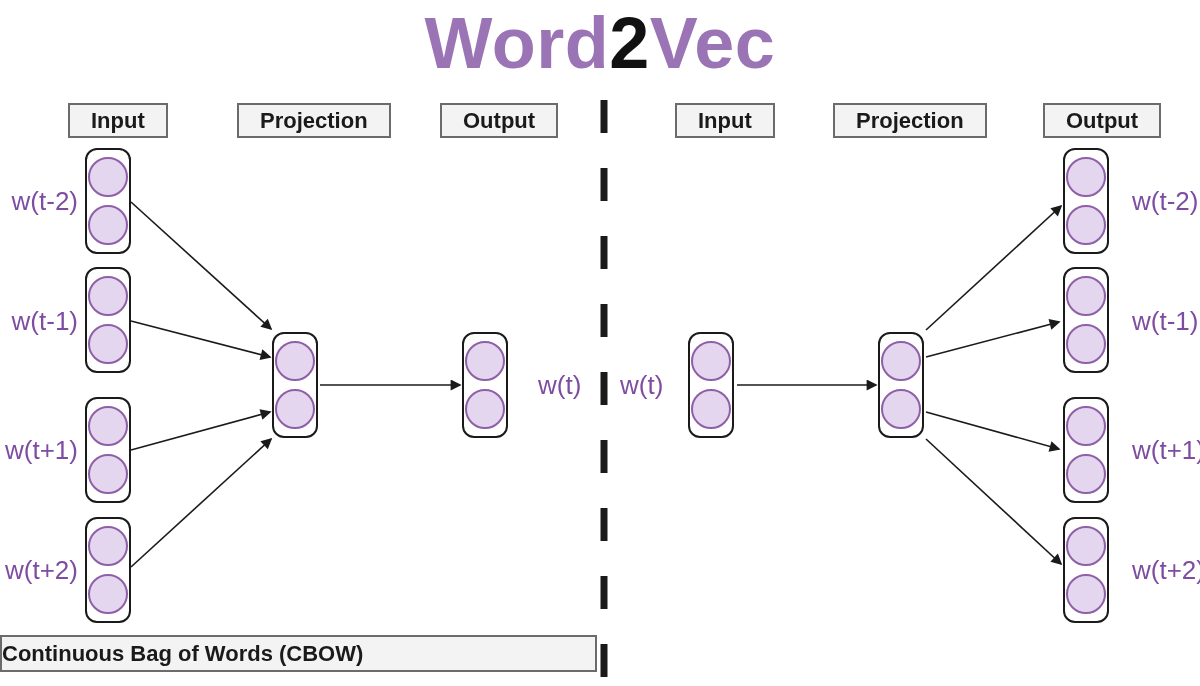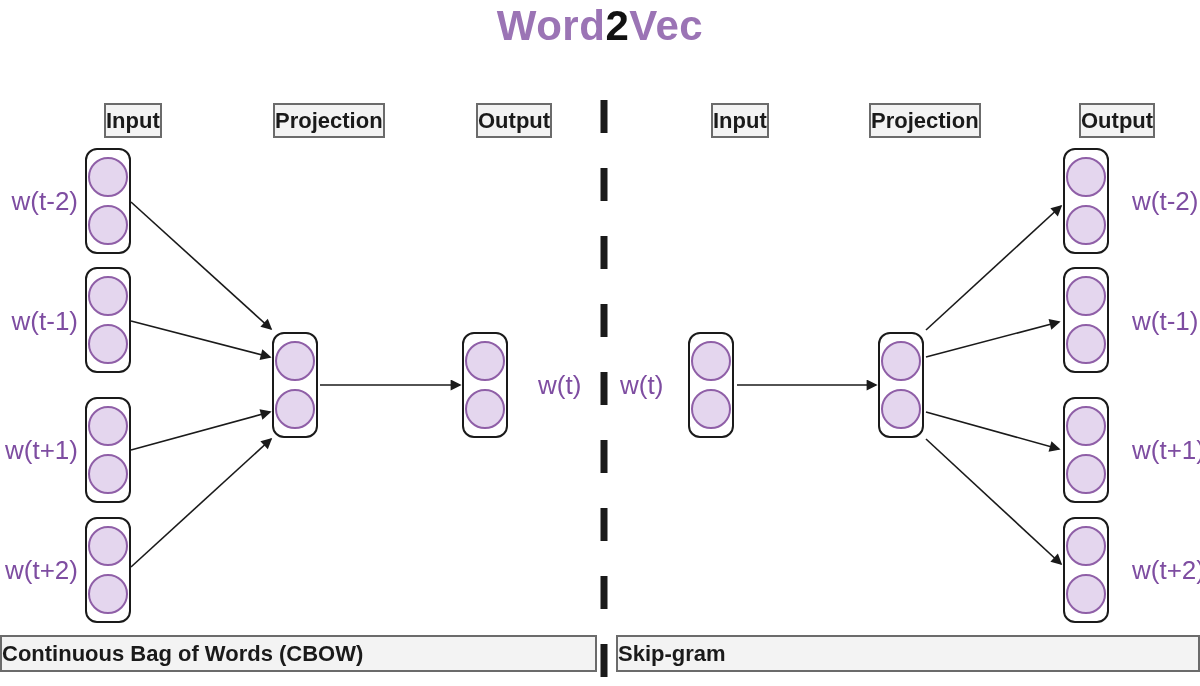--- a/index.html
+++ b/index.html
@@ -2,29 +2,29 @@
 <html style="--title-purple: #9b74b5; --label-purple: #7e4da1; --node-fill: #e4d6ee; --node-stroke: #8f5fa7; --header-bg: #f3f3f3; --header-border: #6b6b6b; --line-color: #1a1a1a;"><head>
 <meta charset="utf-8">
 <style>
   html,body { margin:0; padding:0; background:#fff; }
   .canvas {
     position:relative; width:1200px; height:686px; background:#ffffff;
     font-family:"Liberation Sans", sans-serif; overflow:hidden;
   }
   .title {
     position:absolute; top:2px; left:0; width:100%; text-align:center;
-    font-size:42px; font-weight:bold; letter-spacing:0.5px;
+    font-size:72px; font-weight:bold; letter-spacing:0.5px;
   }
   .title .purple { color:var(--title-purple); }
   .title .black  { color:#111111; }
   .hdr {
     position:absolute; top:103px; box-sizing:border-box;
     background:var(--header-bg); border:2px solid var(--header-border);
     font-weight:bold; font-size:22px; color:#1a1a1a;
-    padding:0 0; height:35px; line-height:31px; white-space:nowrap;margin-left:36px;
+    padding:0 21px; height:35px; line-height:31px; white-space:nowrap;
   }
   .node {
     position:absolute; width:42px; height:102px; box-sizing:content-box;
     border:2px solid #1a1a1a; border-radius:12px; background:#ffffff;
     display:flex; flex-direction:column; align-items:center; justify-content:space-evenly;
   }
   .circle {
     width:36px; height:36px; border-radius:50%;
     background:var(--node-fill); border:2px solid var(--node-stroke);
   }
@@ -139,15 +139,14 @@
     <div class="circle"></div>
     <div class="circle"></div>
   </div>
 
   <div class="nlabel" style="left:1132px; top:186px;">w(t-2)</div>
   <div class="nlabel" style="left:1132px; top:306px;">w(t-1)</div>
   <div class="nlabel" style="left:1132px; top:435px;">w(t+1)</div>
   <div class="nlabel" style="left:1132px; top:555px;">w(t+2)</div>
 
   <div class="footer" style="left:0px; width:597px;">Continuous Bag of Words (CBOW)</div>
-  <div class="footer" style="left:616px; width:584px;">Skip-gram</div>
 
 </div>
 
 </body></html>

